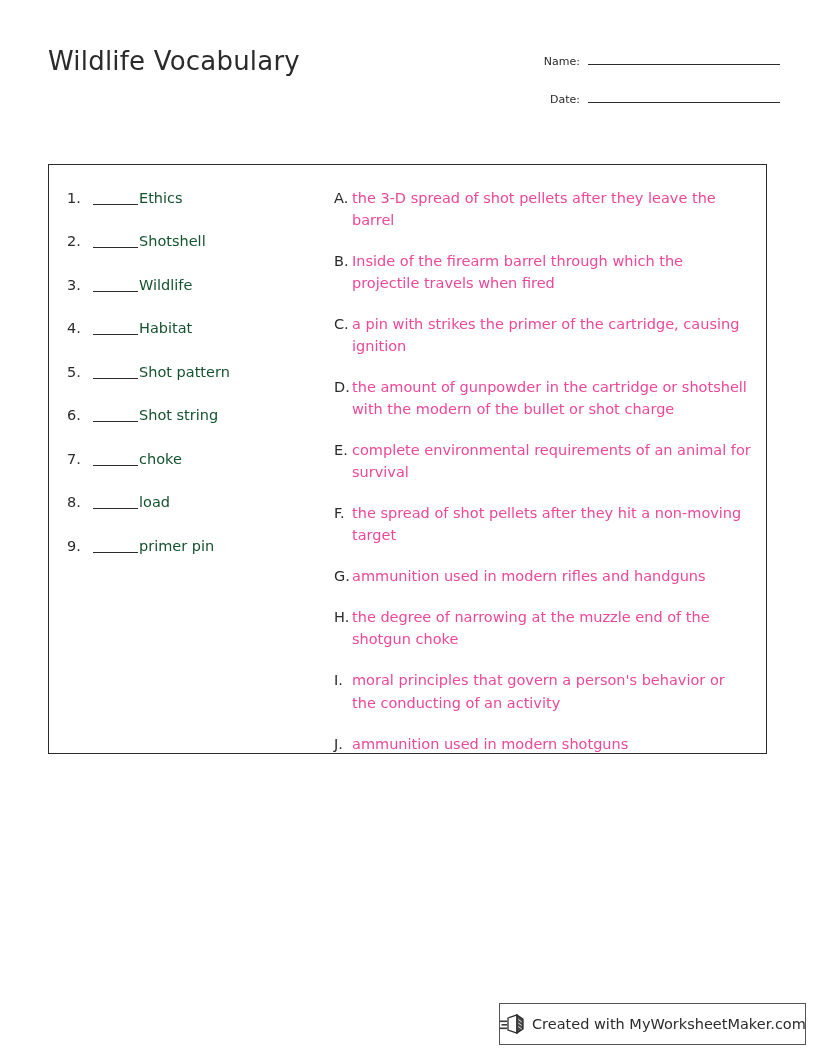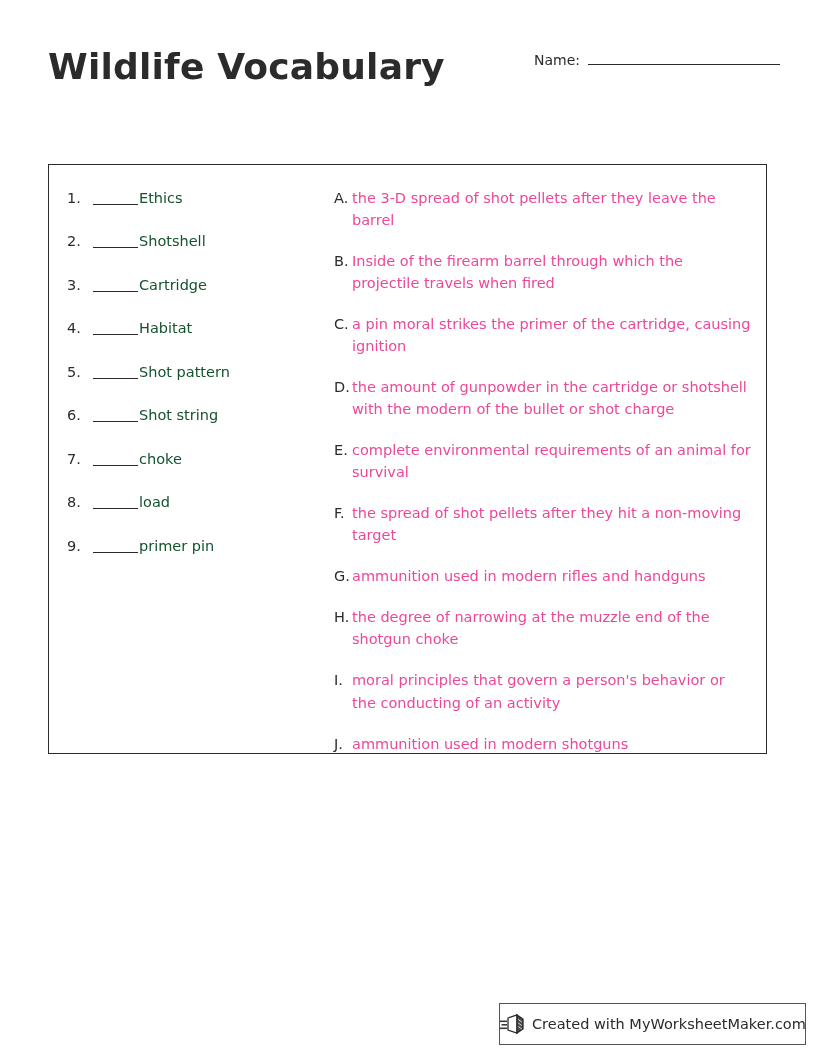--- a/index.html
+++ b/index.html
@@ -21,40 +21,40 @@
     position: absolute;
     left: 0;
     top: 0;
     width: 816px;
     height: 150px;
   }
   .worksheet-title {
     position: absolute;
     left: 48px;
     top: 46px;
-    font-size: 36px;
-    font-weight: 700;
+    font-size: 26px;
+    font-weight: 400;
     color: #2b2b2b;
     letter-spacing: 0.2px;
     white-space: nowrap;
   }
   .name-date-block {
     position: absolute;
     left: 500px;
     top: 48px;
     width: 280px;
   }
   .field-row {
     display: flex;
     align-items: baseline;
     justify-content: flex-end;
     height: 38px;
   }
   .field-label {
-    font-size: 14px;
+    font-size: 11px;
     color: #2b2b2b;
     white-space: nowrap;
     margin-right: 8px;
   }
   .field-line {
     display: inline-block;
     width: 192px;
     border-bottom: 1.6px solid #2b2b2b;
     height: 16px;
   }
@@ -168,20 +168,24 @@
 <body>
 
 <div class="header">
   <div class="worksheet-title">Wildlife Vocabulary</div>
 
   <div class="name-date-block">
     <div class="field-row">
       <span class="field-label">Name:</span>
       <span class="field-line"></span>
     </div>
+    <div class="field-row">
+      <span class="field-label">Date:</span>
+      <span class="field-line"></span>
+    </div>
   </div>
 </div>
 
 <div class="matching-box">
   <div class="columns">
 
     <div class="terms-column">
 
       <div class="term-item">
         <span class="term-number">1.</span>
@@ -191,21 +195,21 @@
 
       <div class="term-item">
         <span class="term-number">2.</span>
         <span class="term-blank"></span>
         <span class="term-word">Shotshell</span>
       </div>
 
       <div class="term-item">
         <span class="term-number">3.</span>
         <span class="term-blank"></span>
-        <span class="term-word">Cartridge</span>
+        <span class="term-word">Wildlife</span>
       </div>
 
       <div class="term-item">
         <span class="term-number">4.</span>
         <span class="term-blank"></span>
         <span class="term-word">Habitat</span>
       </div>
 
       <div class="term-item">
         <span class="term-number">5.</span>
@@ -247,21 +251,21 @@
         <span class="definition-text">the 3-D spread of shot pellets after they leave the barrel</span>
       </div>
 
       <div class="definition-item">
         <span class="definition-letter">B.</span>
         <span class="definition-text">Inside of the firearm barrel through which the projectile travels when fired</span>
       </div>
 
       <div class="definition-item">
         <span class="definition-letter">C.</span>
-        <span class="definition-text">a pin moral strikes the primer of the cartridge, causing ignition</span>
+        <span class="definition-text">a pin with strikes the primer of the cartridge, causing ignition</span>
       </div>
 
       <div class="definition-item">
         <span class="definition-letter">D.</span>
         <span class="definition-text">the amount of gunpowder in the cartridge or shotshell with the modern of the bullet or shot charge</span>
       </div>
 
       <div class="definition-item">
         <span class="definition-letter">E.</span>
         <span class="definition-text">complete environmental requirements of an animal for survival</span>

